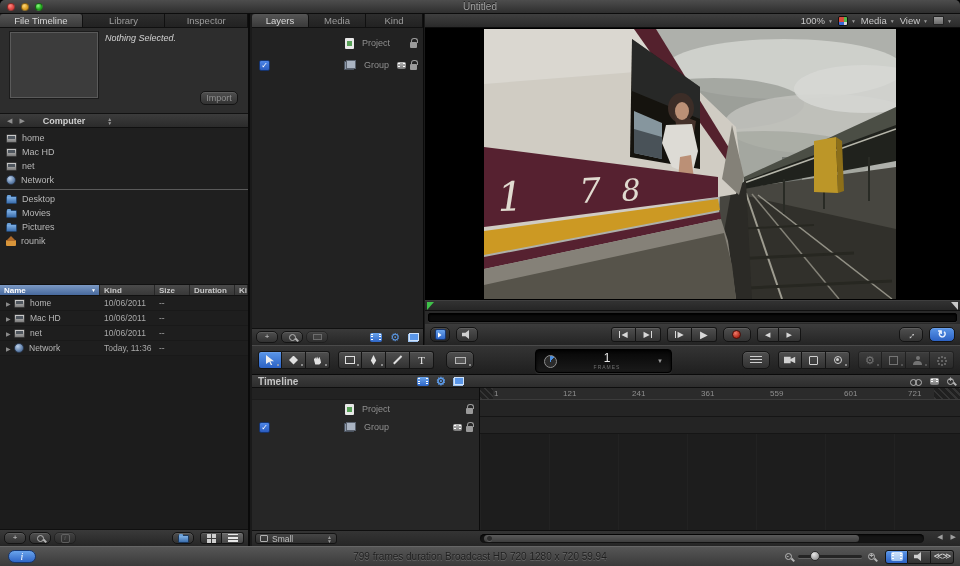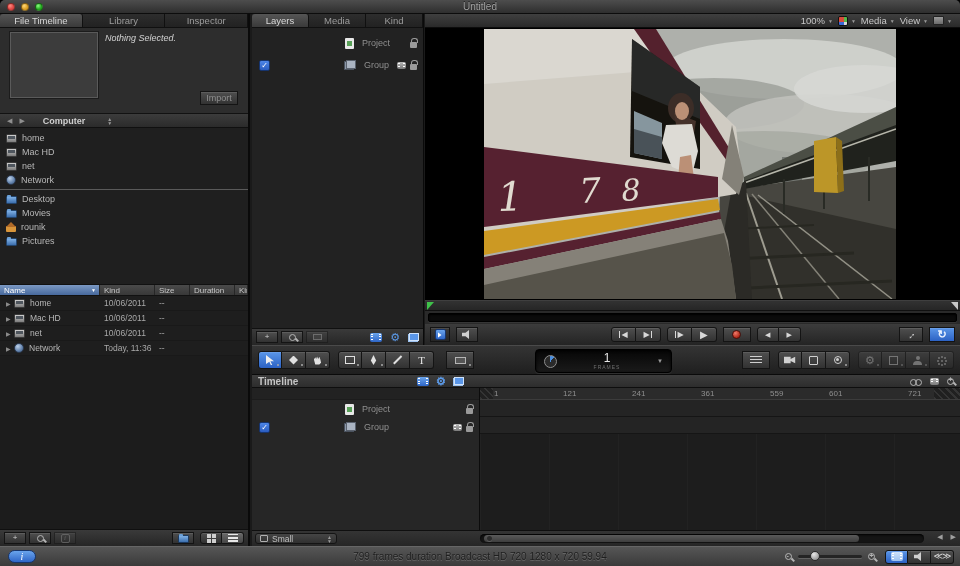--- a/index.html
+++ b/index.html
@@ -9,21 +9,21 @@
 
   
   .titlebar{position:absolute;top:0;left:0;right:0;height:14px;background:linear-gradient(#4d4d4d,#2e2e2e);border-bottom:1px solid #0c0c0c;display:flex;align-items:center;}
   .tl-dot{width:8px;height:8px;border-radius:50%;margin-left:6px;border:1px solid rgba(0,0,0,.4);}
   .tl-red{background:radial-gradient(circle at 35% 30%,#ff8a80,#df4744 60%);margin-left:7px;}
   .tl-yel{background:radial-gradient(circle at 35% 30%,#ffd97a,#dfa023 60%);}
   .tl-grn{background:radial-gradient(circle at 35% 30%,#8aff80,#23a81f 60%);}
   .win-title{position:absolute;left:0;right:0;text-align:center;font-size:10px;color:#9f9f9f;text-shadow:0 -1px 0 #1a1a1a;}
 
   
-  .btn{background:linear-gradient(#4f4f4f,#323232);border:1px solid #141414;border-radius:0;box-shadow:inset 0 1px 0 rgba(255,255,255,.09);color:#ccc;display:flex;align-items:center;justify-content:center;}
+  .btn{background:linear-gradient(#4f4f4f,#323232);border:1px solid #141414;border-radius:5px;box-shadow:inset 0 1px 0 rgba(255,255,255,.09);color:#ccc;display:flex;align-items:center;justify-content:center;}
   .btn.blue{background:linear-gradient(#5a96e8,#2c62c4);}
   .btn.dim{opacity:.45;}
   .grp{display:flex;}
   .grp .btn{border-radius:0;border-left-width:0;}
   .grp .btn:first-child{border-radius:3px 0 0 3px;border-left-width:1px;}
   .grp .btn:last-child{border-radius:0 3px 3px 0;}
   .glyph{font-size:8px;line-height:1;color:#d0d0d0;}
   .hatch{background:repeating-linear-gradient(45deg,#343434 0 2px,#202020 2px 5px);}
 
   
@@ -48,21 +48,21 @@
   .ic-drive::after{content:"";position:absolute;left:1px;top:1px;right:1px;height:3px;background:#4f565e;}
   .ic-globe{width:10px;height:10px;border-radius:50%;background:radial-gradient(circle at 35% 30%,#bcd0e8,#5c7da8 65%,#3a5070);border:1px solid #2c3a50;}
   .ic-folder{width:11px;height:8px;background:linear-gradient(#7fb0e4,#3c6fae);border:1px solid #23456e;border-radius:1px;margin-top:2px;}
   .ic-folder::before{content:"";position:absolute;top:-2px;left:0;width:4px;height:2px;background:#6aa0d8;border-radius:1px 1px 0 0;}
   .ic-home{width:10px;height:9px;}
   .ic-home::before{content:"";position:absolute;left:0;top:3px;width:10px;height:6px;background:#d8953a;border-radius:1px;}
   .ic-home::after{content:"";position:absolute;left:0;top:-1px;border-left:5px solid transparent;border-right:5px solid transparent;border-bottom:5px solid #b06a28;}
   .disc{color:#8a8a8a;font-size:6px;width:8px;}
 
   .fb-table{font-size:8.5px;}
-  .tbl-head{height:12px;display:flex;background:linear-gradient(#4a4a4a,#383838);border-top:1px solid #111;border-bottom:1px solid #111;color:#c8c8c8;font-weight:normal;font-size:8px;}
+  .tbl-head{height:12px;display:flex;background:linear-gradient(#4a4a4a,#383838);border-top:1px solid #111;border-bottom:1px solid #111;color:#c8c8c8;font-weight:bold;font-size:8px;}
   .th{padding-left:4px;display:flex;align-items:center;border-right:1px solid #262626;overflow:hidden;white-space:nowrap;}
   .th-name{width:100px;background:linear-gradient(#7b99c4,#47699d);color:#fff;justify-content:space-between;padding-right:3px;}
   .th-date{width:55px;}.th-size{width:35px;}.th-dur{width:45px;}.th-kind{flex:1;}
   .trow{height:15px;display:flex;align-items:center;color:#a8a8a8;border-bottom:1px solid #191919;}
   .trow .c-name{width:100px;display:flex;align-items:center;padding-left:6px;}
   .trow .c-name span.lbl{margin-left:5px;color:#b8b8b8;}
   .trow .c-date{width:55px;padding-left:4px;}
   .trow .c-size{width:35px;padding-left:4px;}
   .fb-spacer{flex:1;background:#1c1c1c;}
   .panel-bottom{height:17px;background:linear-gradient(#3a3a3a,#262626);border-top:1px solid #101010;display:flex;align-items:center;padding:0 4px;}
@@ -251,26 +251,26 @@
       <div class="list-div"></div>
       <div class="place">
           <span class="ic ic-folder"></span>
           <span class="lbl">Desktop</span>
         </div>
       <div class="place">
           <span class="ic ic-folder"></span>
           <span class="lbl">Movies</span>
         </div>
       <div class="place">
+          <span class="ic ic-folder"></span>
+          <span class="lbl">Pictures</span>
+        </div>
+      <div class="place">
           <span class="ic ic-home"></span>
           <span class="lbl">rounik</span>
-        </div>
-      <div class="place">
-          <span class="ic ic-folder"></span>
-          <span class="lbl">Pictures</span>
         </div>
     </div>
 
     <div class="fb-table">
       <div class="tbl-head">
         <div class="th th-name">
             <span>Name</span>
             <span style="font-size:5px">▼</span>
           </div>
         <div class="th th-date">Kind</div>
@@ -668,21 +668,21 @@
 
       <div class="tl-right">
         <div class="ruler">
           <span class="hl hatch"></span>
           <span class="hr hatch"></span>
           <span class="tick" style="left:14px">1</span>
           <span class="tick" style="left:83px">121</span>
           <span class="tick" style="left:152px">241</span>
           <span class="tick" style="left:221px">361</span>
           <span class="tick" style="left:290px">559</span>
-          <span class="tick" style="left:349px">601</span>
+          <span class="tick" style="left:364px">601</span>
           <span class="tick" style="left:428px">721</span>
         </div>
         <div class="tracks">
           <div class="track-row"></div>
           <div class="track-row"></div>
         </div>
       </div>
     </div>
 
     <div class="tl-bottom">

